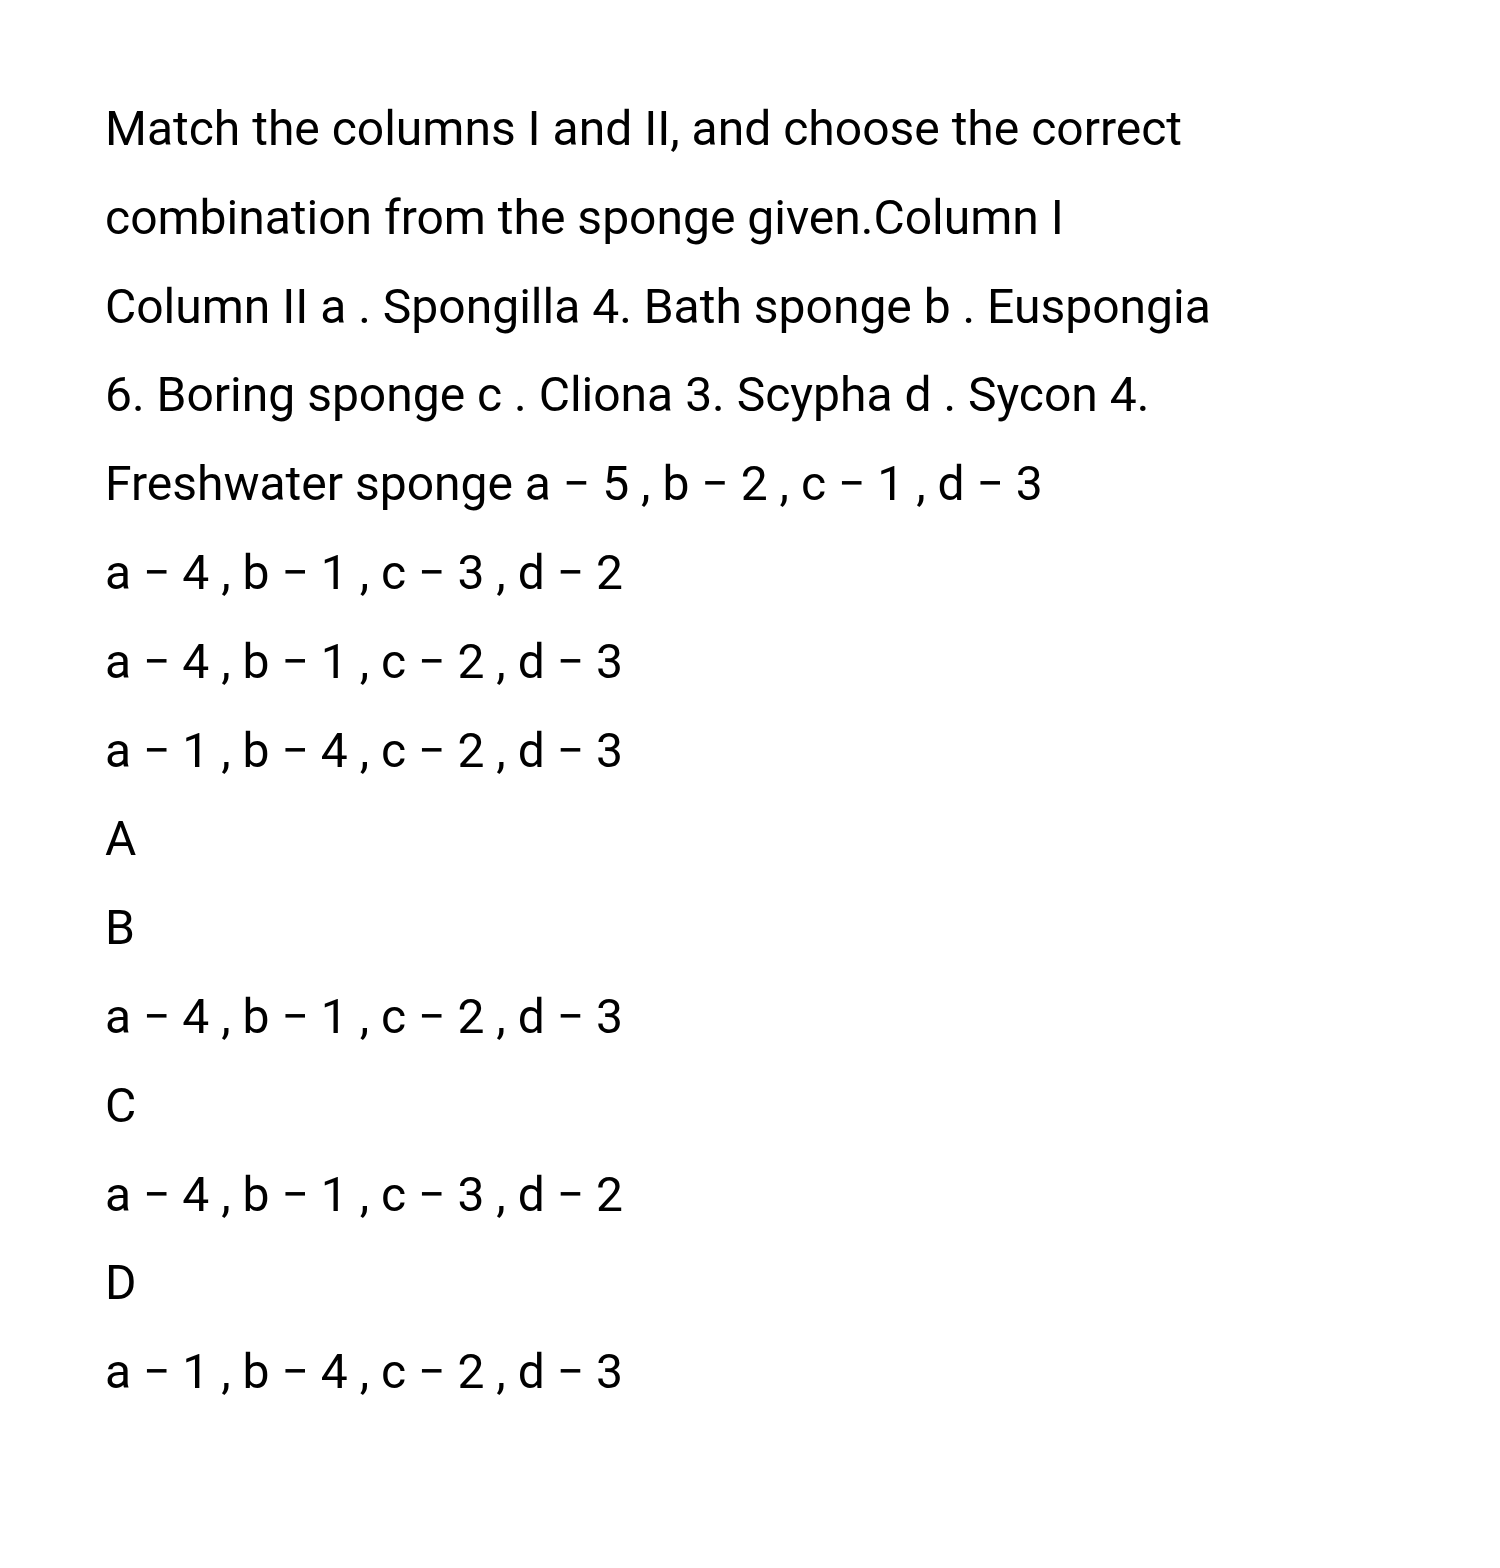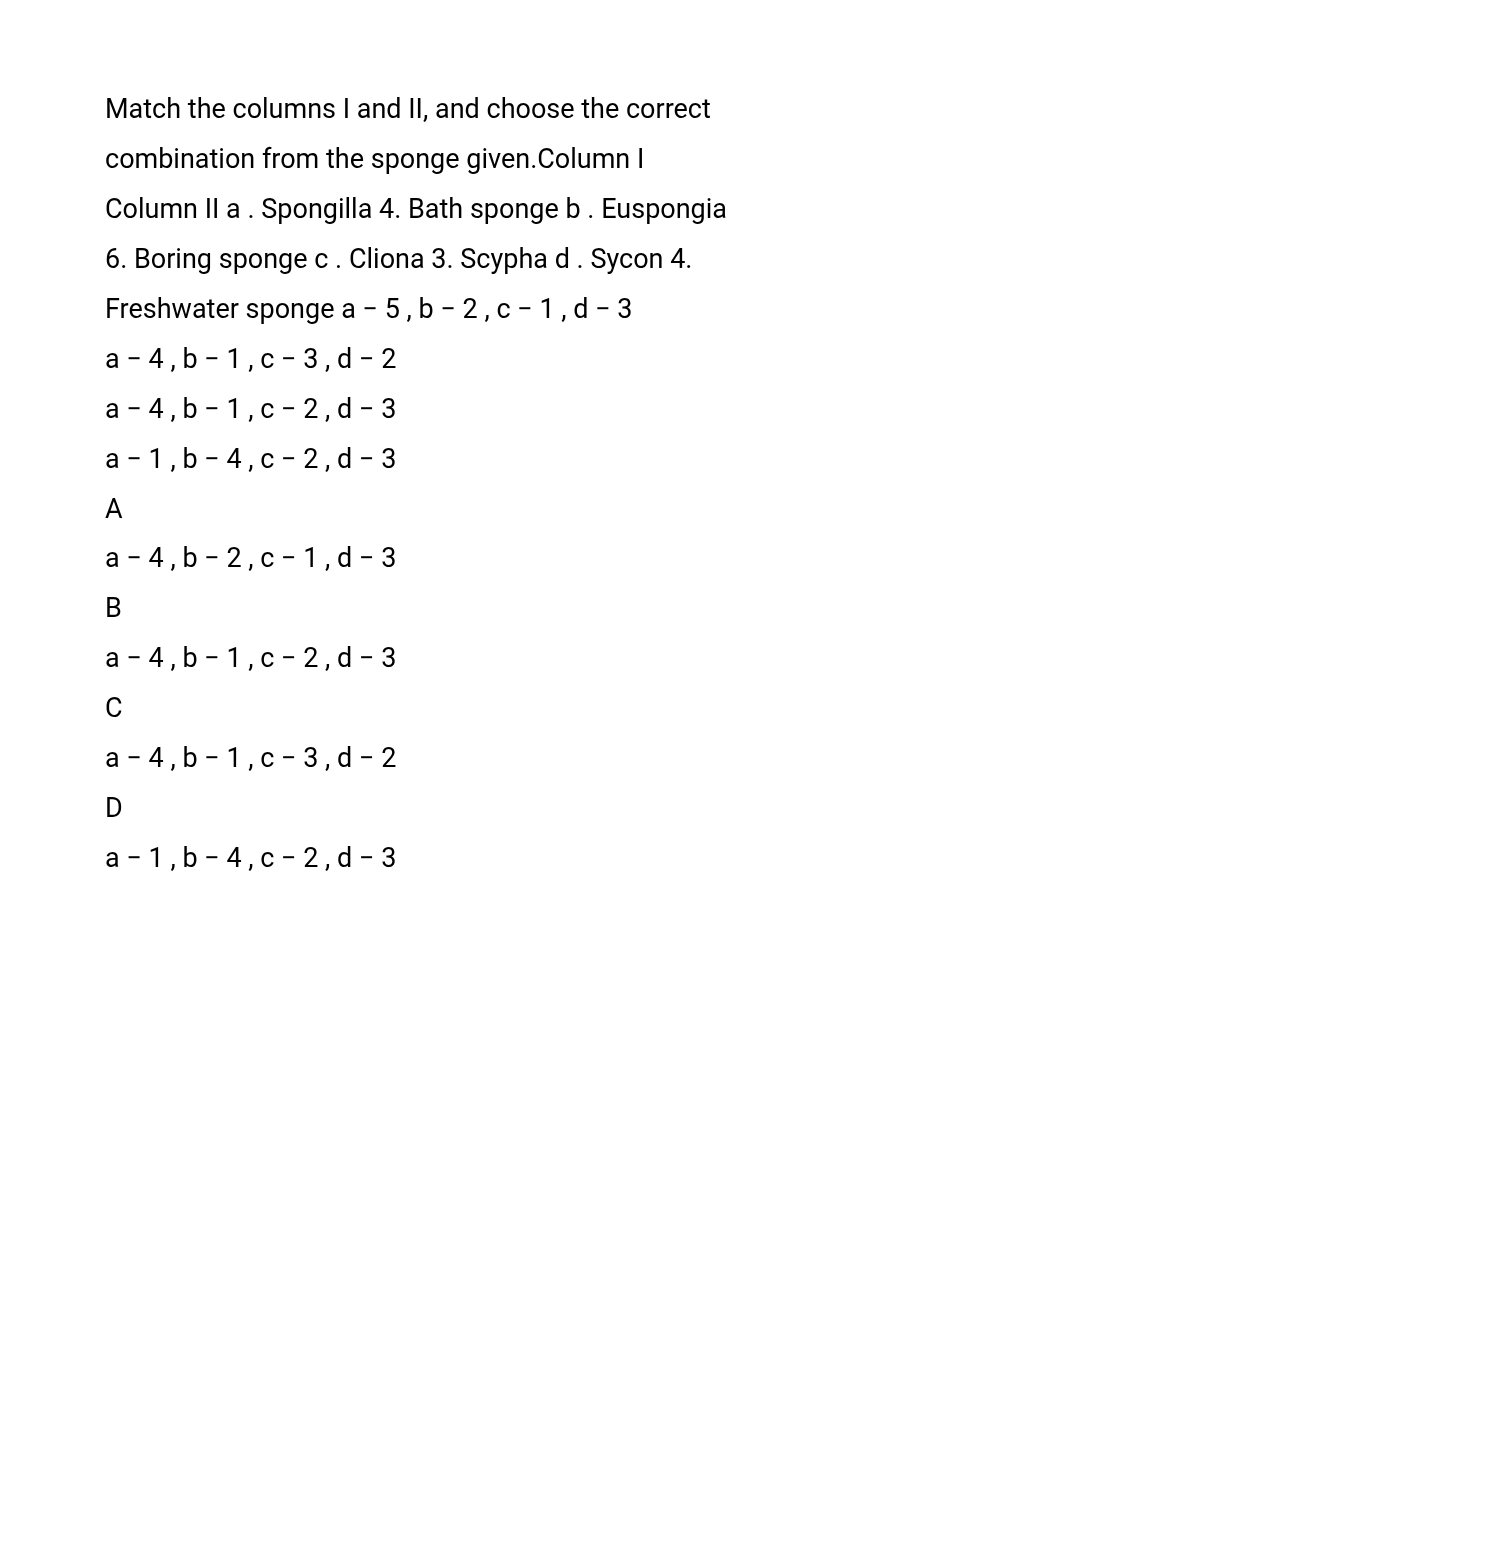--- a/index.html
+++ b/index.html
@@ -8,21 +8,21 @@
       box-sizing: border-box;
     }
     body {
       width: 1500px;
       height: 1568px;
       background: #ffffff;
       font-family: -apple-system, BlinkMacSystemFont, "Segoe UI", Roboto, Helvetica, Arial, sans-serif;
       padding: 85px 105px 85px 105px;
     }
     .question-block {
-      font-size: 27px;
+      font-size: 48px;
       line-height: 1.85;
       color: #000000;
       font-weight: 400;
     }
     .question-text {
       margin-bottom: 0;
     }
     .option-line {
       margin-bottom: 0;
     }
@@ -36,20 +36,19 @@
 <div class="question-block">
   <div class="question-text">Match the columns I and II, and choose the correct</div>
   <div class="question-text">combination from the sponge given.Column I</div>
   <div class="question-text">Column II a . Spongilla 4. Bath sponge b . Euspongia</div>
   <div class="question-text">6. Boring sponge c . Cliona 3. Scypha d . Sycon 4.</div>
   <div class="question-text">Freshwater sponge a − 5 , b − 2 , c − 1 , d − 3</div>
   <div class="option-line">a − 4 , b − 1 , c − 3 , d − 2</div>
   <div class="option-line">a − 4 , b − 1 , c − 2 , d − 3</div>
   <div class="option-line">a − 1 , b − 4 , c − 2 , d − 3</div>
   <div class="label-line">A</div>
-  <div class="option-line">a − 4 , b − 2 , c − 1 , d − 3</div>
   <div class="label-line">B</div>
   <div class="option-line">a − 4 , b − 1 , c − 2 , d − 3</div>
   <div class="label-line">C</div>
   <div class="option-line">a − 4 , b − 1 , c − 3 , d − 2</div>
   <div class="label-line">D</div>
   <div class="option-line">a − 1 , b − 4 , c − 2 , d − 3</div>
 </div>
 
 </body></html>

